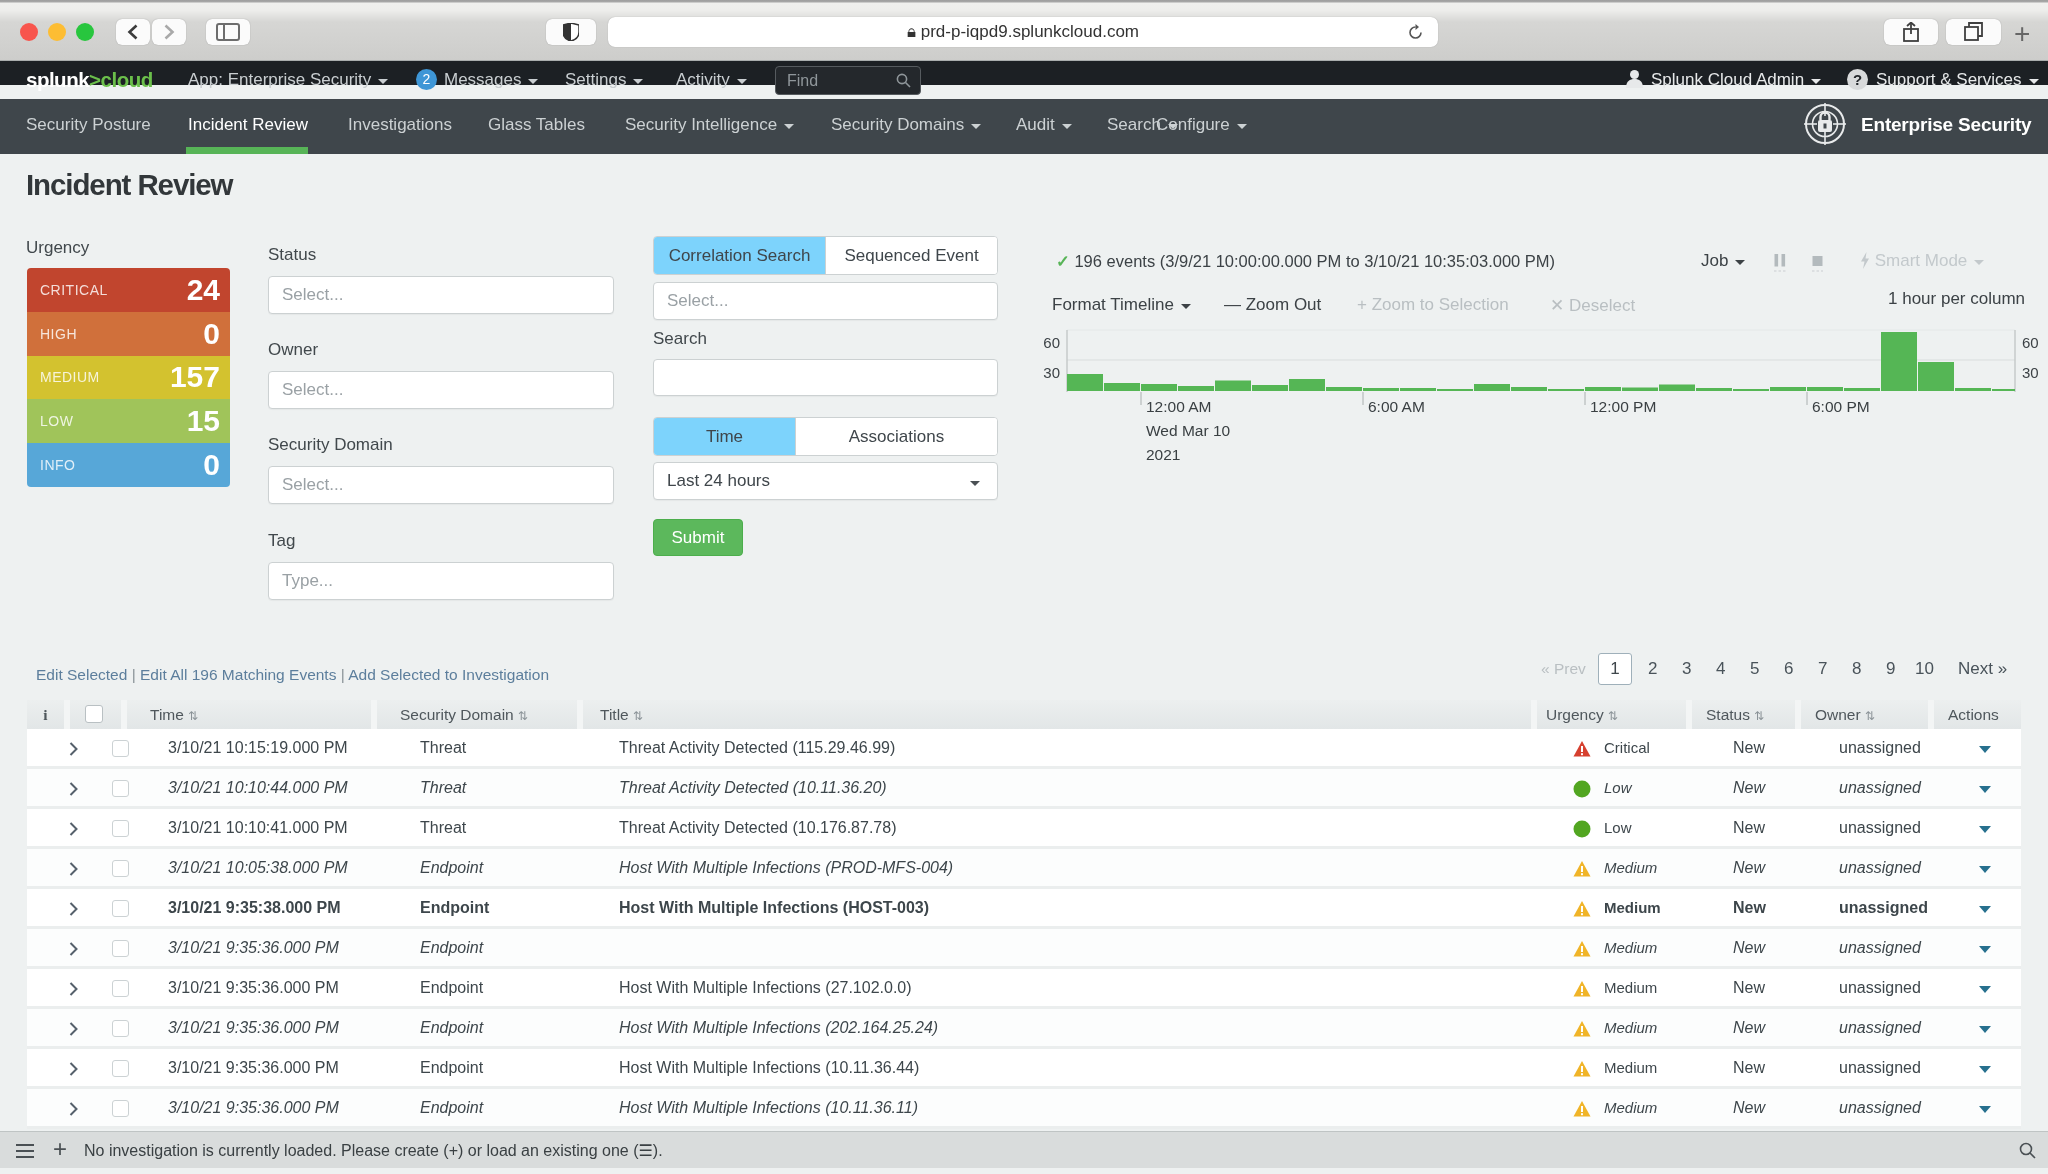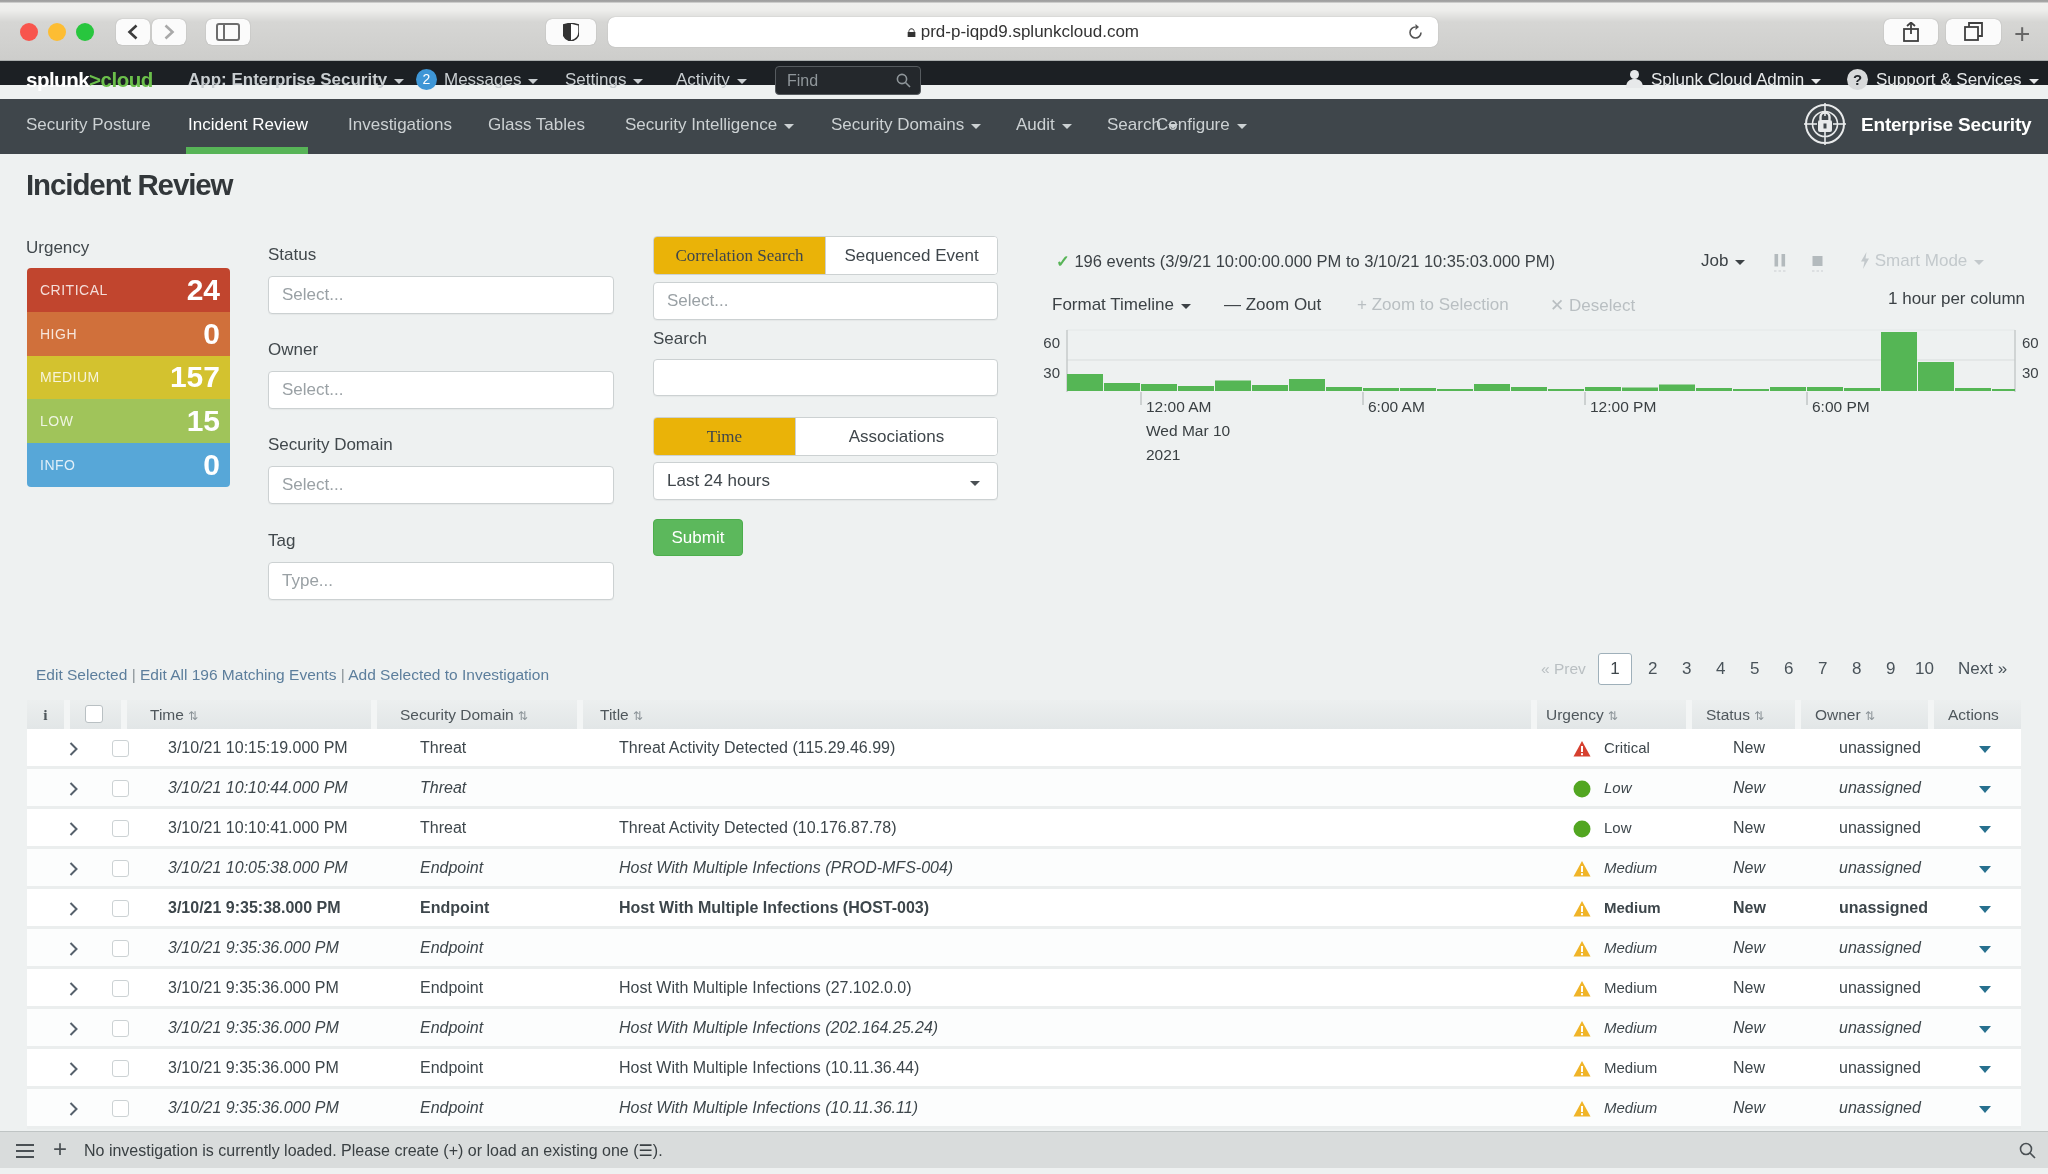--- a/index.html
+++ b/index.html
@@ -28,21 +28,21 @@
 .selbox { position:absolute; width:346px; height:38px; background:#fff; border:1px solid #ccd1d2; border-radius:4px;
   color:#9aa1a5; font-size:17px; line-height:36px; padding-left:13px; box-shadow:0 1px 1px rgba(0,0,0,.04); }
 
 #urgpanel { position:absolute; left:27px; top:268px; width:203px; height:219px; border-radius:4px; overflow:hidden; }
 .useg { position:relative; width:100%; height:43.8px; }
 .useg .nm { position:absolute; left:13px; top:50%; transform:translateY(-50%); font-size:14px; color:rgba(255,255,255,.82); letter-spacing:.5px; }
 .useg .ct { position:absolute; right:10px; top:50%; transform:translateY(-50%); font-size:30px; color:#fff; font-weight:bold; }
 
 .tabs { position:absolute; display:flex; height:39px; border:1px solid #ccd1d2; border-radius:4px; overflow:hidden; background:#fff; }
 .tab { flex:1; text-align:center; line-height:37px; font-size:17px; color:#3f464b; background:#fff; }
-.tab.on { background:#eab308; border-right:1px solid #ccd1d2;font-family:Liberation Serif, serif; }
+.tab.on { background:#7dd3fc; border-right:1px solid #ccd1d2; }
 #submit { position:absolute; left:653px; top:519px; width:90px; height:37px; background:#5cb85c; border:1px solid #4cae4c; border-radius:4px; color:#fff; font-size:17px; text-align:center; line-height:35px; }
 
 .tl-txt { position:absolute; white-space:nowrap; color:#3c4246; font-size:17px; }
 .tl-gray { color:#b9bfc2; }
 
 .bluelink { color:#5c7e9c; font-size:15.5px; }
 .pgnum { position:absolute; top:659px; color:#49535a; font-size:17px; }
 #pg1 { position:absolute; left:1598px; top:653px; width:34px; height:32px; background:#fff; border:1px solid #9fb0ba; border-radius:3px; text-align:center; line-height:30px; color:#3f464b; font-size:17px; }
 
 #thead { position:absolute; left:27px; top:700px; width:1994px; height:29px; background:#f3f5f5; }
@@ -99,21 +99,21 @@
     <svg width="19" height="19" style="margin:3px 18px" viewBox="0 0 19 19">
         <rect x="1" y="5" width="13" height="13" fill="none" stroke="#3f3f3f" stroke-width="1.8"></rect>
         <path d="M5 5 V1 H18 V14 H14" fill="none" stroke="#3f3f3f" stroke-width="1.8"></path>
       </svg>
   </div>
   <div style="position:absolute; left:2014px; top:18px; font-size:28px; color:#666; font-weight:300;">+</div>
 </div>
 
 <div id="topbar">
   <div class="it" style="left:26px; font-size:20.5px; font-weight:bold; color:#fff; letter-spacing:-0.5px;">splunk<span style="color:#6bbf4b;">&gt;cloud</span></div>
-  <div class="it" style="left:188px;font-weight:bold;">App: Enterprise Security<span class="caret"></span></div>
+  <div class="it" style="left:188px;">App: Enterprise Security<span class="caret"></span></div>
   <div class="it" style="left:416px;"><span style="display:inline-block;width:21px;height:21px;border-radius:50%;background:#3e96d6;color:#fff;text-align:center;line-height:21px;font-size:14px;vertical-align:middle;margin-top:-2px;">2</span></div>
   <div class="it" style="left:444px;">Messages<span class="caret"></span></div>
   <div class="it" style="left:565px;">Settings<span class="caret"></span></div>
   <div class="it" style="left:676px;">Activity<span class="caret"></span></div>
   <div id="findbox">Find
     <svg width="15" height="15" viewBox="0 0 15 15" style="position:absolute; right:9px; top:6px;">
         <circle cx="6" cy="6" r="4.6" fill="none" stroke="#8f969a" stroke-width="1.6"></circle>
         <line x1="9.5" y1="9.5" x2="14" y2="14" stroke="#8f969a" stroke-width="1.6"></line>
       </svg>
   </div>
@@ -332,20 +332,21 @@
       <div class="cell" style="left:1812px;">unassigned</div>
       <div class="acaret"></div>
     </div>
     <div class="trow alt" style="top:769px;">
       <svg style="position:absolute;left:42px;top:13px;" width="9" height="14" viewBox="0 0 9 14">
         <polyline points="1.5,1 7.5,7 1.5,13" fill="none" stroke="#55606b" stroke-width="2"></polyline>
       </svg>
       <div class="cb"></div>
       <div class="cell" style="left:141px;">3/10/21 10:10:44.000 PM</div>
       <div class="cell" style="left:393px;">Threat</div>
+      <div class="cell" style="left:592px;">Threat Activity Detected (10.11.36.20)</div>
       <svg class="ticon" width="18" height="18" viewBox="0 0 18 18">
         <circle cx="9" cy="9" r="8.5" fill="#52a621"></circle>
       </svg>
       <div class="cell" style="left:1577px; font-size:15px;">Low</div>
       <div class="cell" style="left:1706px;">New</div>
       <div class="cell" style="left:1812px;">unassigned</div>
       <div class="acaret"></div>
     </div>
     <div class="trow" style="top:809px;">
       <svg style="position:absolute;left:42px;top:13px;" width="9" height="14" viewBox="0 0 9 14">

